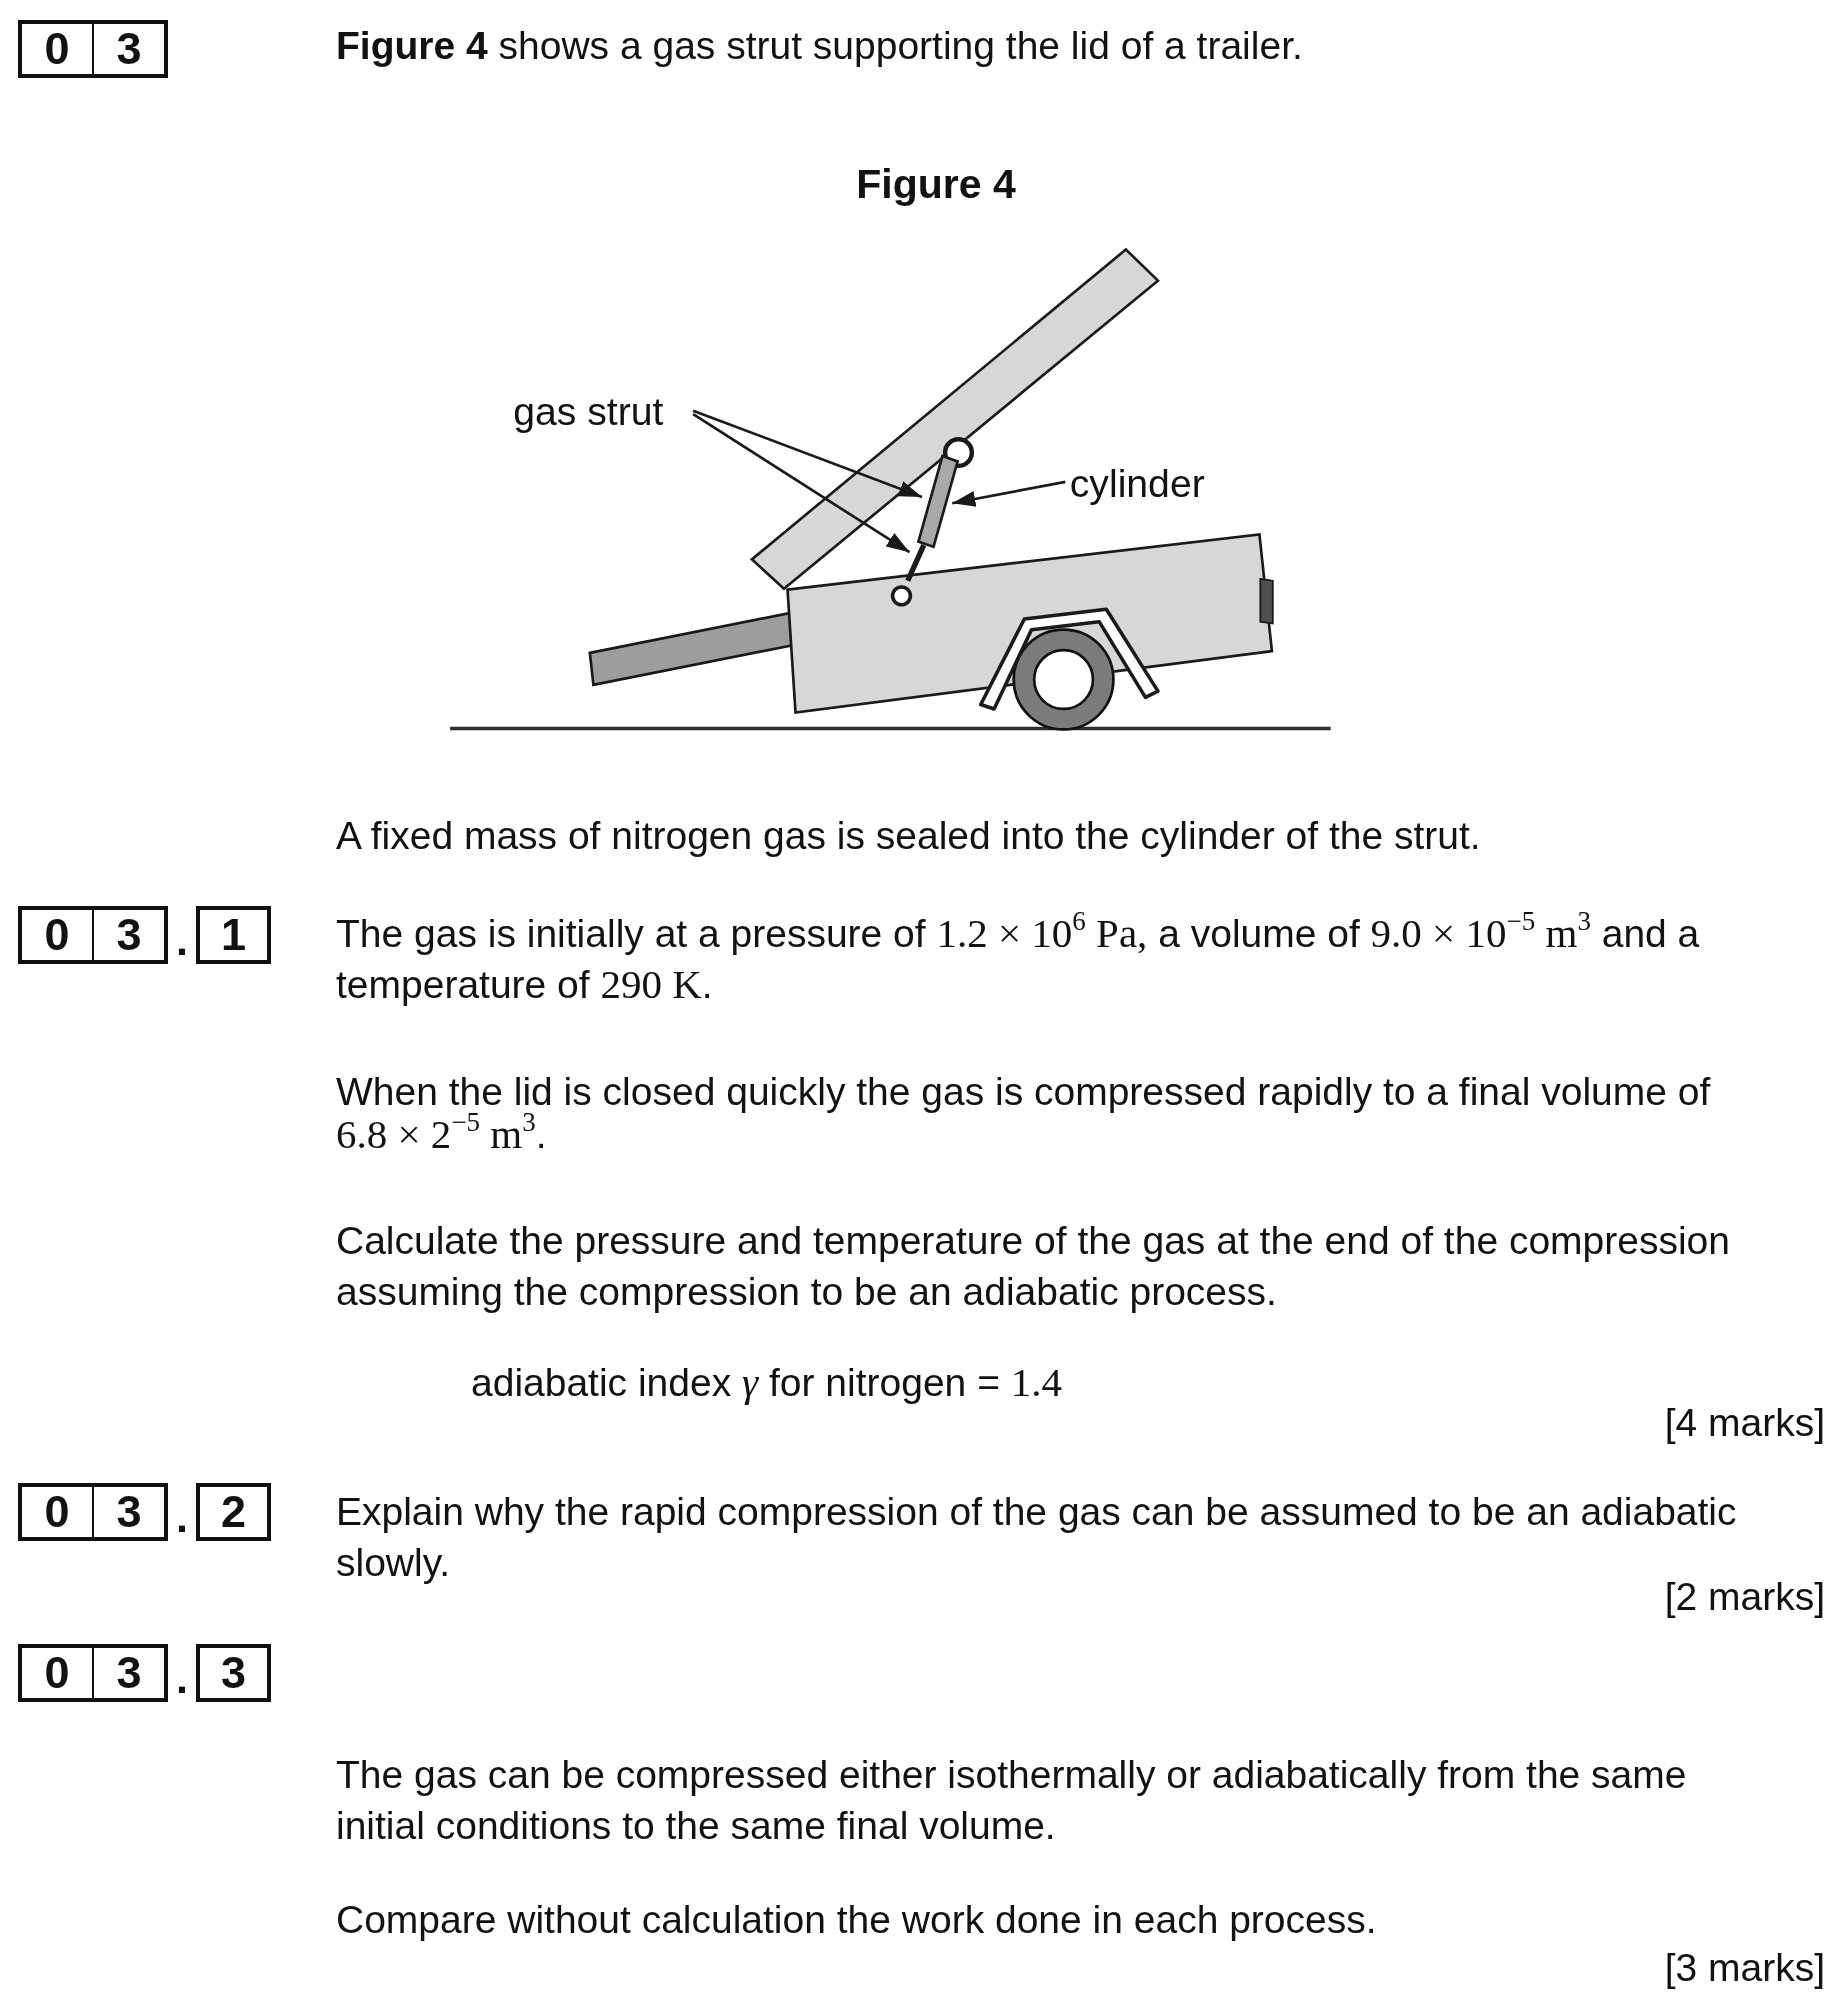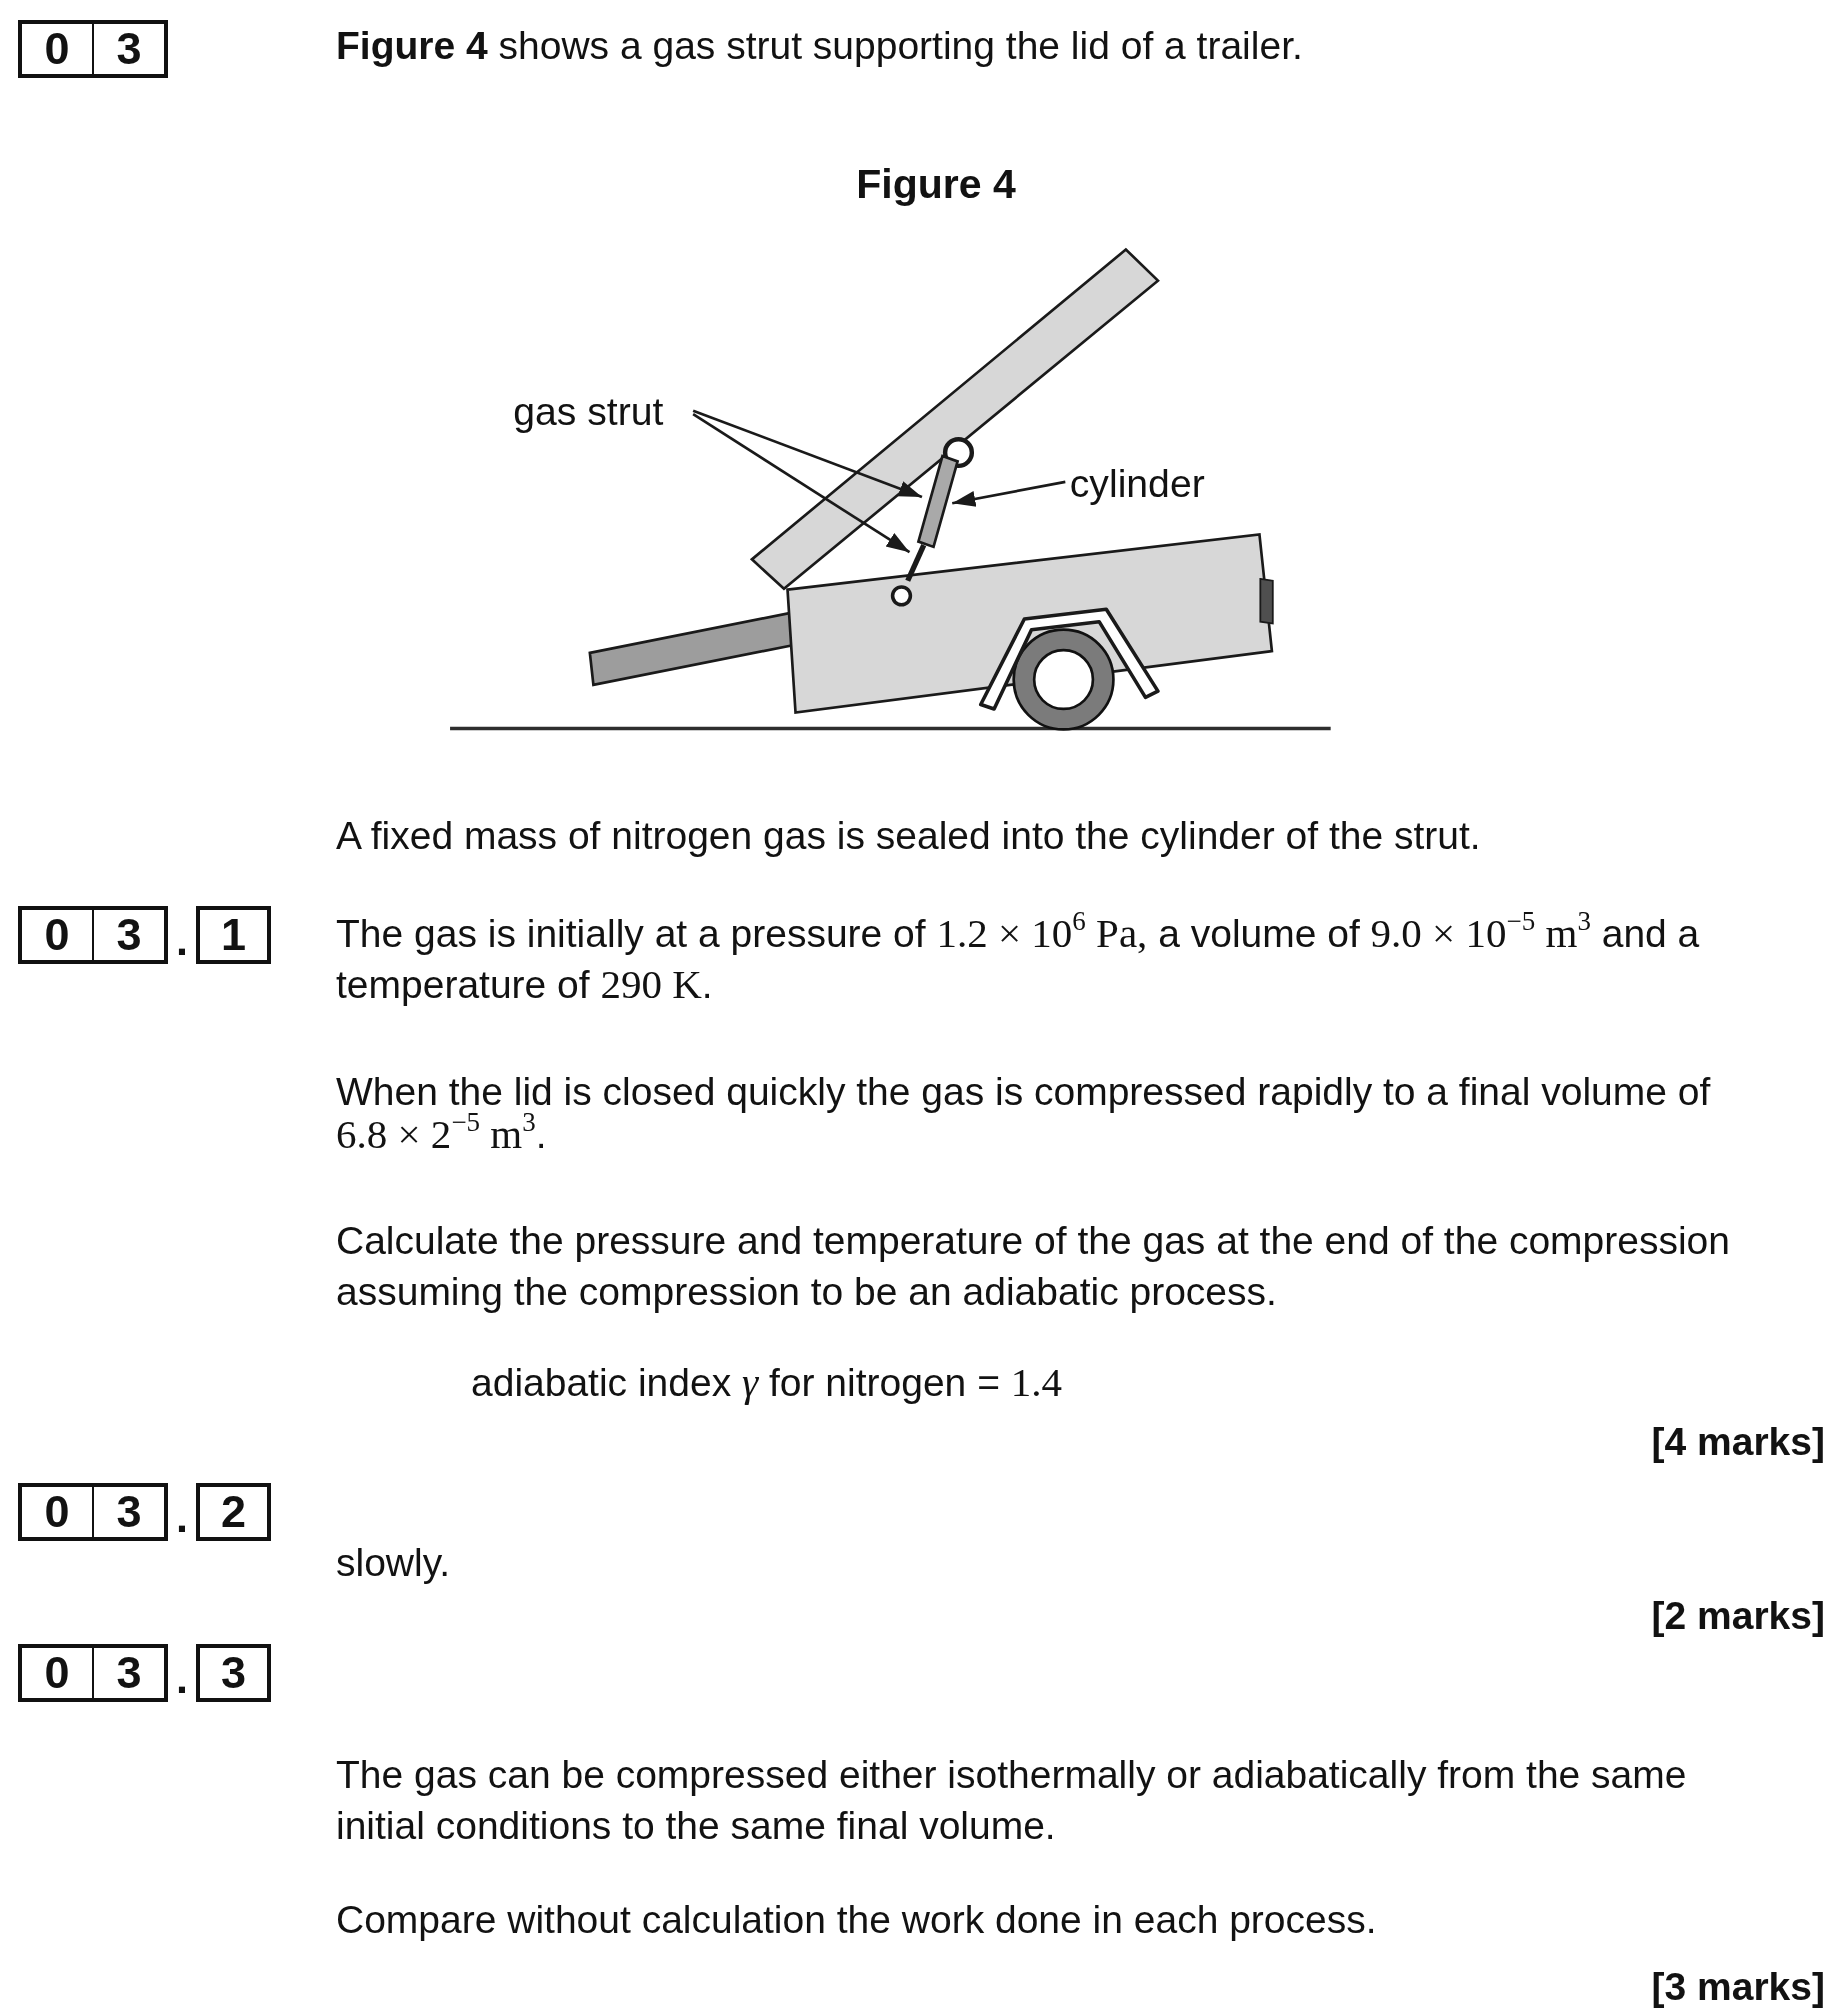--- a/index.html
+++ b/index.html
@@ -5,21 +5,21 @@
   html,body { margin:0; padding:0; background:#fff; }
   .page {
     position:relative; width:1847px; height:2009px; background:#ffffff;
     font-family:"Liberation Sans", sans-serif; color:#121212; overflow:hidden;
   }
   .line { position:absolute; font-size:39px; line-height:49px; white-space:nowrap; }
   .b { font-weight:bold; }
   .ser { font-family:"Liberation Serif", serif; font-size:41px;margin-top:7px; }
   .sup { font-family:"Liberation Serif", serif; font-size:27px; position:relative; top:-17px; }
   .ital { font-style:italic; }
-  .marks { position:absolute; right:22px; font-size:39px; font-weight:bold; line-height:49px;margin-top:19px; }
+  .marks { position:absolute; right:22px; font-size:39px; font-weight:normal; line-height:49px; }
   .figtitle { position:absolute; left:419px; top:161px; width:1034px; text-align:center;
               font-size:41px; font-weight:bold; }
 
   .qbox { position:absolute; left:18px; display:flex; align-items:flex-end; }
   .qpair { display:flex; border:4.5px solid #111; height:58px; box-sizing:border-box; background:#fff; }
   .qcell { width:70px; display:flex; align-items:center; justify-content:center;
            font-weight:bold; font-size:45px; }
   .qcell.second { border-left:2.7px solid #111; }
   .qdot { font-weight:bold; font-size:43px; line-height:1; margin:0 8px 1.8px 8px; }
   .qsingle { border:4.5px solid #111; height:58px; width:75px; box-sizing:border-box;
@@ -111,20 +111,21 @@
 
   <div class="qbox" style="top:1483px">
     <div class="qpair">
       <div class="qcell">0</div>
       <div class="qcell second">3</div>
     </div>
     <span class="qdot">.</span>
     <div class="qsingle">2</div>
   </div>
 
+  <div class="line" style="left:336px; top:1487px">Explain why the rapid compression of the gas can be assumed to be an adiabatic</div>
   <div class="line" style="left:336px; top:1538px">slowly.</div>
 
   <div class="marks" style="top:1572px">[2 marks]</div>
 
   <div class="qbox" style="top:1644px">
     <div class="qpair">
       <div class="qcell">0</div>
       <div class="qcell second">3</div>
     </div>
     <span class="qdot">.</span>

